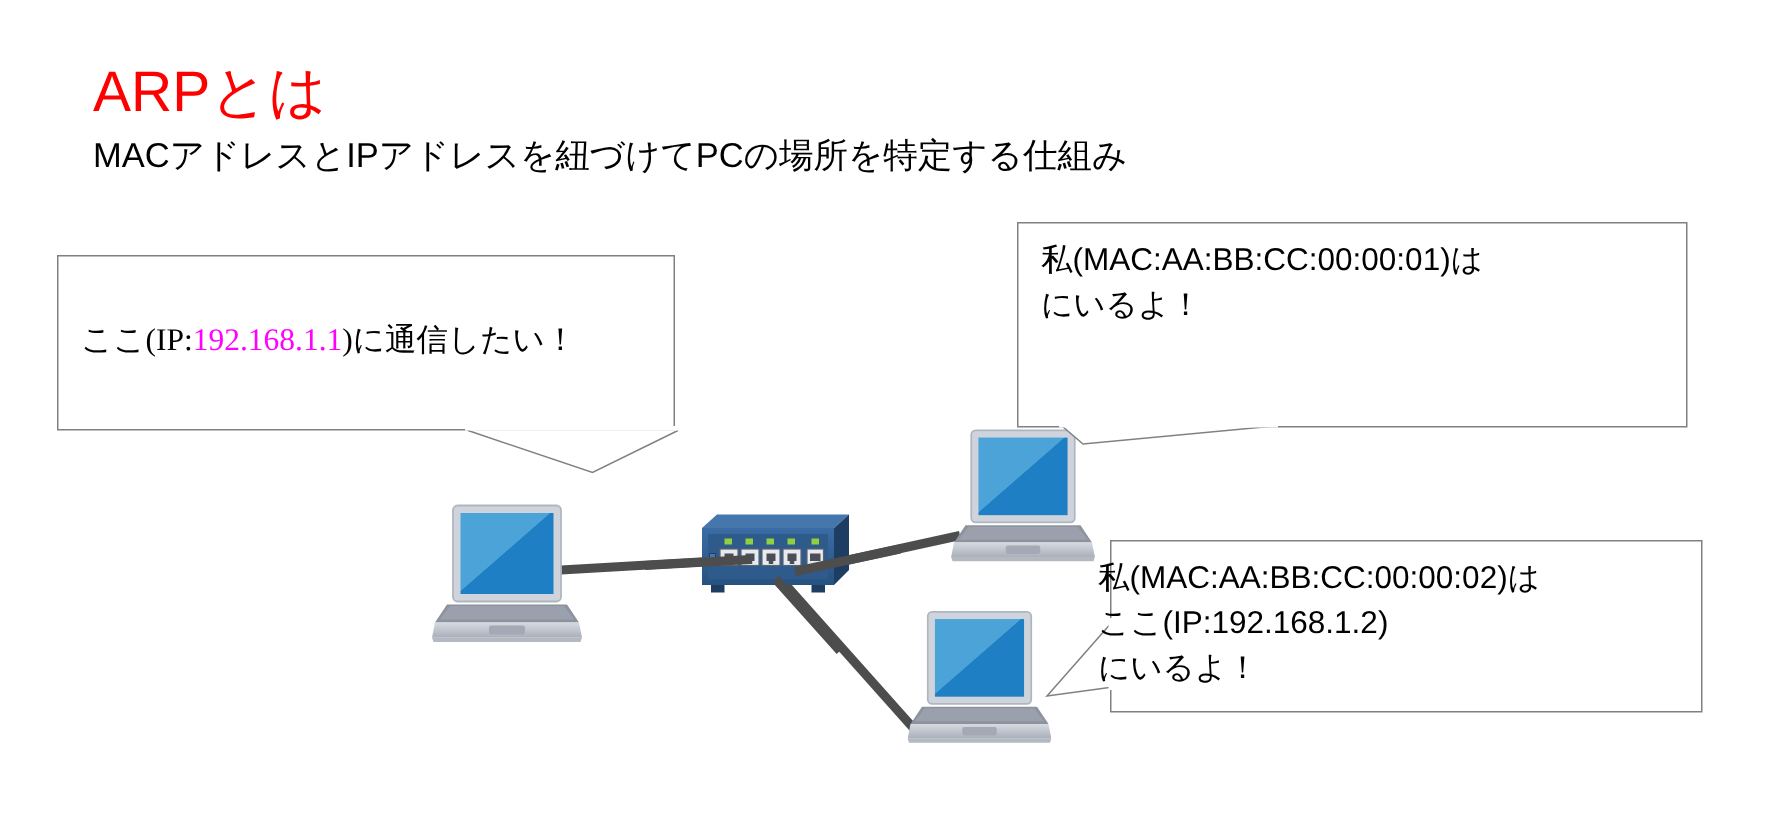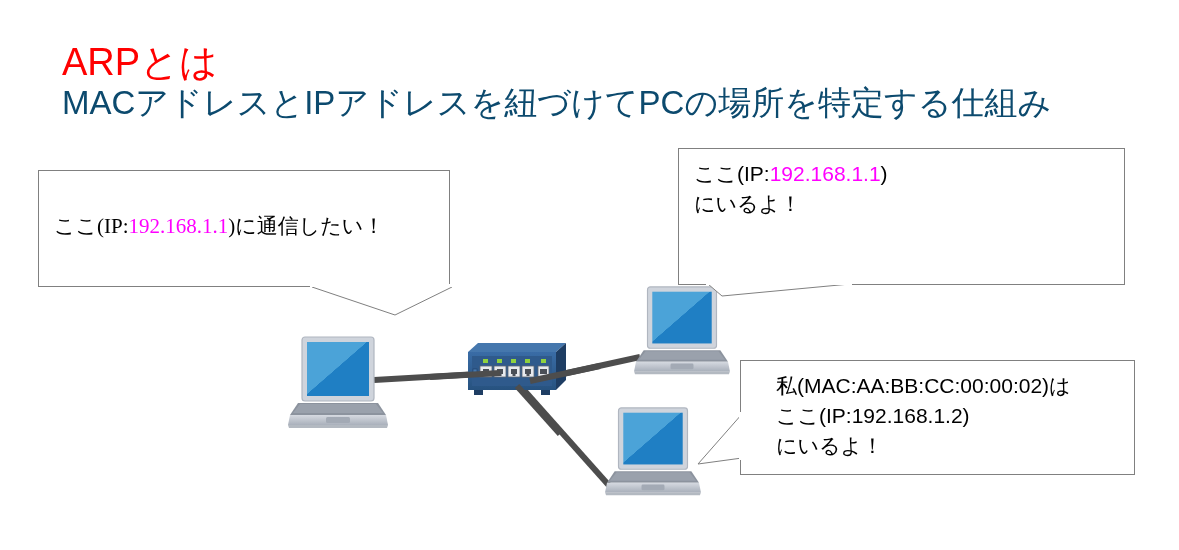--- a/index.html
+++ b/index.html
@@ -26,22 +26,22 @@
     top: 44px;
     white-space: nowrap;
   }
   .title-line1 {
     font-size: 38px;
     color: #ff0000;
     line-height: 36px;
     letter-spacing: 0px;
   }
   .title-line2 {
-    font-size: 33px;
-    color: #0c4a6e;
+    font-size: 23px;
+    color: #000000;
     line-height: 40px;
     margin-top: 3px;
     letter-spacing: 0px;
   }
   .bubble {
     position: absolute;
     box-sizing: border-box;
     background: #ffffff;
     border: 1px solid #808080;
   }
@@ -165,27 +165,27 @@
   <span>ここ(IP:</span><span class="ip-hi">192.168.1.1</span><span>)に通信したい！</span>
 </div>
 
 <div class="bubble" style="left:678px; top:148px; width:447px; height:137px;"></div>
 <svg class="tail-svg" style="left:690px; top:282px; width:300px; height:40px;">
   <polygon points="18,2 32,14 160,2" fill="#ffffff" stroke="none"></polygon>
   <polyline points="18,2 32,14 160,2" fill="#ffffff" stroke="#808080" stroke-width="1"></polyline>
   <rect x="16" y="0" width="146" height="3" fill="#ffffff"></rect>
 </svg>
 <div class="bubble-text" style="left:694px; top:159px;">
-  <div><span>ここ(IP:</span><span class="ip-hi">192.168.1.1</span><span>)</span></div>
+  <div>私(MAC:AA:BB:CC:00:00:01)は</div>
   <div>にいるよ！</div>
 </div>
 
 <div class="bubble" style="left:740px; top:360px; width:395px; height:115px;"></div>
 <svg class="tail-svg" style="left:694px; top:410px; width:70px; height:70px;">
   <polygon points="48,4 4,54 48,48" fill="#ffffff" stroke="none"></polygon>
   <polyline points="48,4 4,54 48,48" fill="#ffffff" stroke="#808080" stroke-width="1"></polyline>
   <rect x="45" y="2" width="6" height="48" fill="#ffffff"></rect>
 </svg>
-<div class="bubble-text" style="left:776px; top:371px;">
+<div class="bubble-text" style="left:732px; top:371px;">
   <div>私(MAC:AA:BB:CC:00:00:02)は</div>
   <div>ここ(IP:192.168.1.2)</div>
   <div>にいるよ！</div>
 </div>
 
 </body></html>

